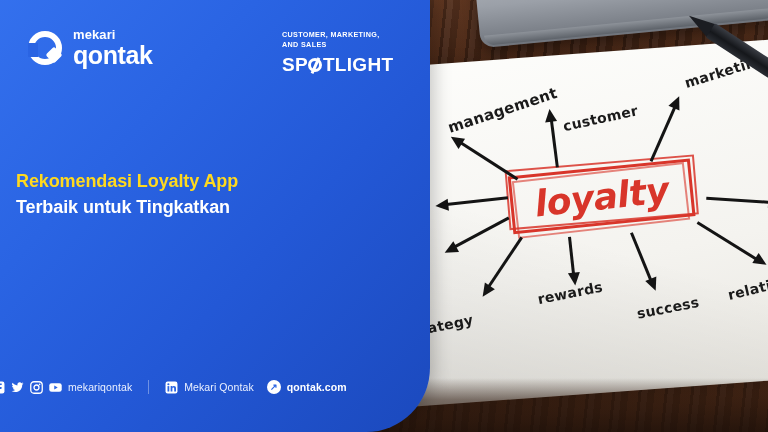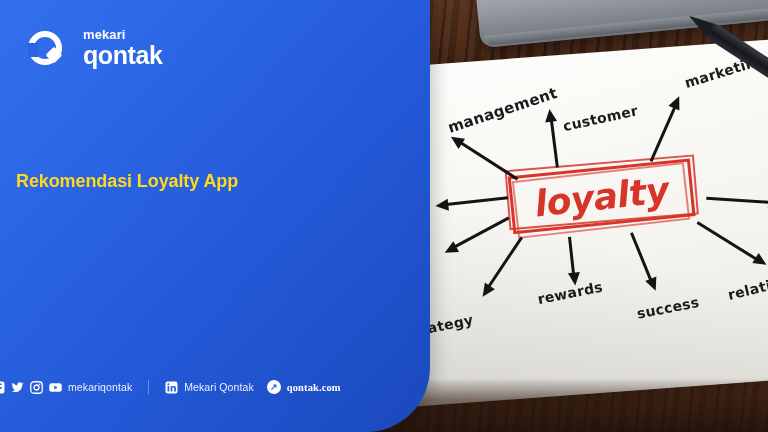--- a/index.html
+++ b/index.html
@@ -112,21 +112,21 @@
 
   
   .blue-panel {
     position:absolute; left:-40px; top:0; width:470px; height:432px;
     background:linear-gradient(133deg,#3572EF 0%,#2A64E3 34%,#2358D6 62%,#1B49BD 100%);
     border-radius:0 0 64px 0;
     box-shadow:4px 0 18px rgba(0,0,0,.22);
   }
 
   
-  .logo { position:absolute; left:68px; top:28px; display:flex; align-items:center; gap:21px; }
+  .logo { position:absolute; left:68px; top:28px; display:flex; align-items:center; gap:11px; }
   .logo-mark {
     position:relative; width:34px; height:34px; border-radius:50%;
     border:6px solid #fff; flex:none;
   }
   .logo-mark::after {
     content:""; position:absolute; right:-4px; bottom:-2px;
     width:12px; height:12px; background:#fff;
     border-radius:2px; transform:rotate(45deg);
   }
   .logo-mark::before {
@@ -165,21 +165,21 @@
   .headline .hl-yellow { color:#FFD91E; display:block; }
   .headline .hl-white { color:#fff; display:block; }
 
   
   .footer {
     position:absolute; left:32px; bottom:38px;
     display:flex; align-items:center; gap:13px;
   }
   .fgroup { display:flex; align-items:center; gap:6px; }
   .fhandle { font-size:10.5px; color:#EAF0FF; letter-spacing:.1px; }
-  .fhandle.bold { font-weight:700; color:#fff;font-family:Liberation Serif, serif; }
+  .fhandle.bold { font-weight:700; color:#fff; }
   .sicon {
     width:13px; height:13px; flex:none; display:block;
   }
   .divider { width:1px; height:14px; background:rgba(255,255,255,.35); margin:0 3px; }
   .link-icon {
     width:14px; height:14px; border-radius:50%; background:#fff;
     display:flex; align-items:center; justify-content:center; flex:none;
   }
   .link-icon span {
     display:block; font-size:9px; line-height:1; color:#2A64E3; font-weight:700;
@@ -271,23 +271,35 @@
   <div class="blue-panel">
 
     <div class="logo">
       <div class="logo-mark"></div>
       <div class="logo-text">
         <span class="logo-mekari">mekari</span>
         <span class="logo-qontak">qontak</span>
       </div>
     </div>
 
+    <div class="spotlight">
+      <div class="sp-kicker">
+        <div>CUSTOMER, MARKETING,</div>
+        <div>AND SALES</div>
+      </div>
+      <div class="sp-title">
+        <span>SP</span>
+        <span class="sp-o"></span>
+        <span>TLIGHT</span>
+      </div>
+    </div>
 
     <div class="headline">
       <span class="hl-yellow">Rekomendasi Loyalty App</span>
+      <span class="hl-white">Terbaik untuk Tingkatkan</span>
     </div>
 
     <div class="footer">
 
       <div class="fgroup">
         <svg class="sicon" viewBox="0 0 24 24">
           <rect x="1" y="1" width="22" height="22" rx="4" fill="#fff"></rect>
           <path d="M14.6 23V14.6h2.8l.42-3.3h-3.22V9.2c0-.95.27-1.6 1.63-1.6h1.7V4.65c-.3-.04-1.33-.13-2.52-.13-2.5 0-4.2 1.52-4.2 4.3v2.48H8.4v3.3h2.8V23z" fill="#2A64E3"></path>
         </svg>
         <svg class="sicon" viewBox="0 0 24 24">

